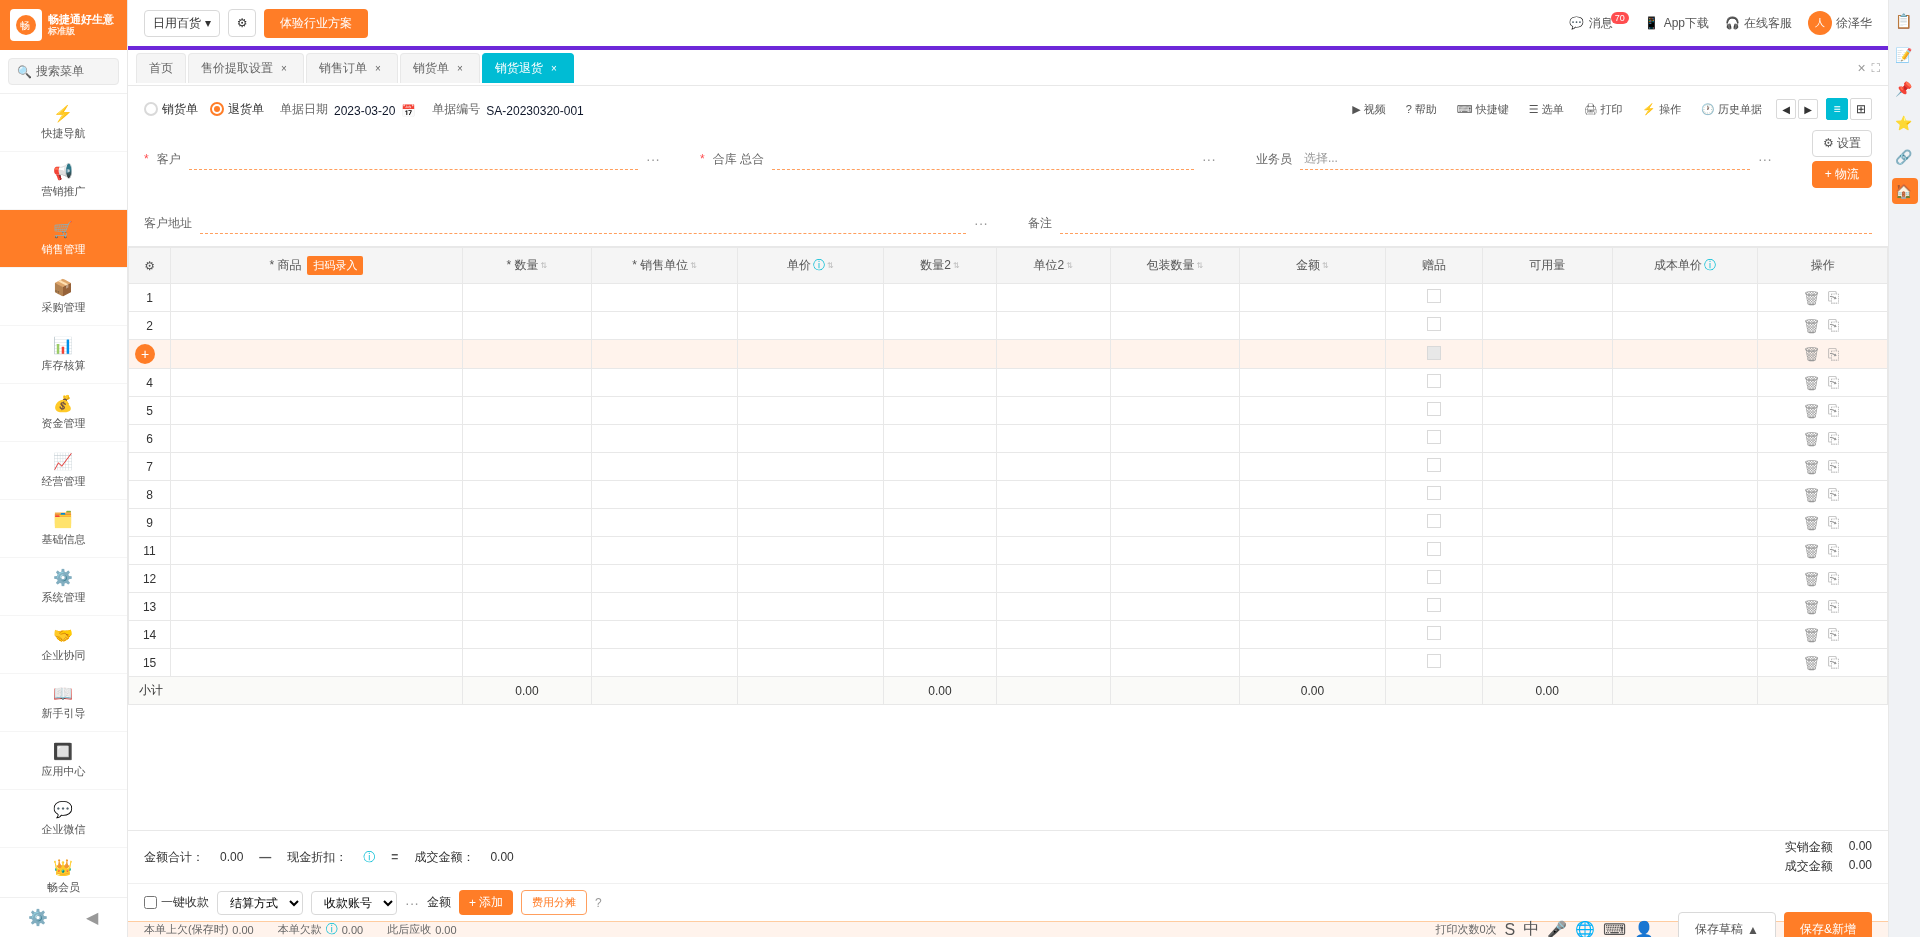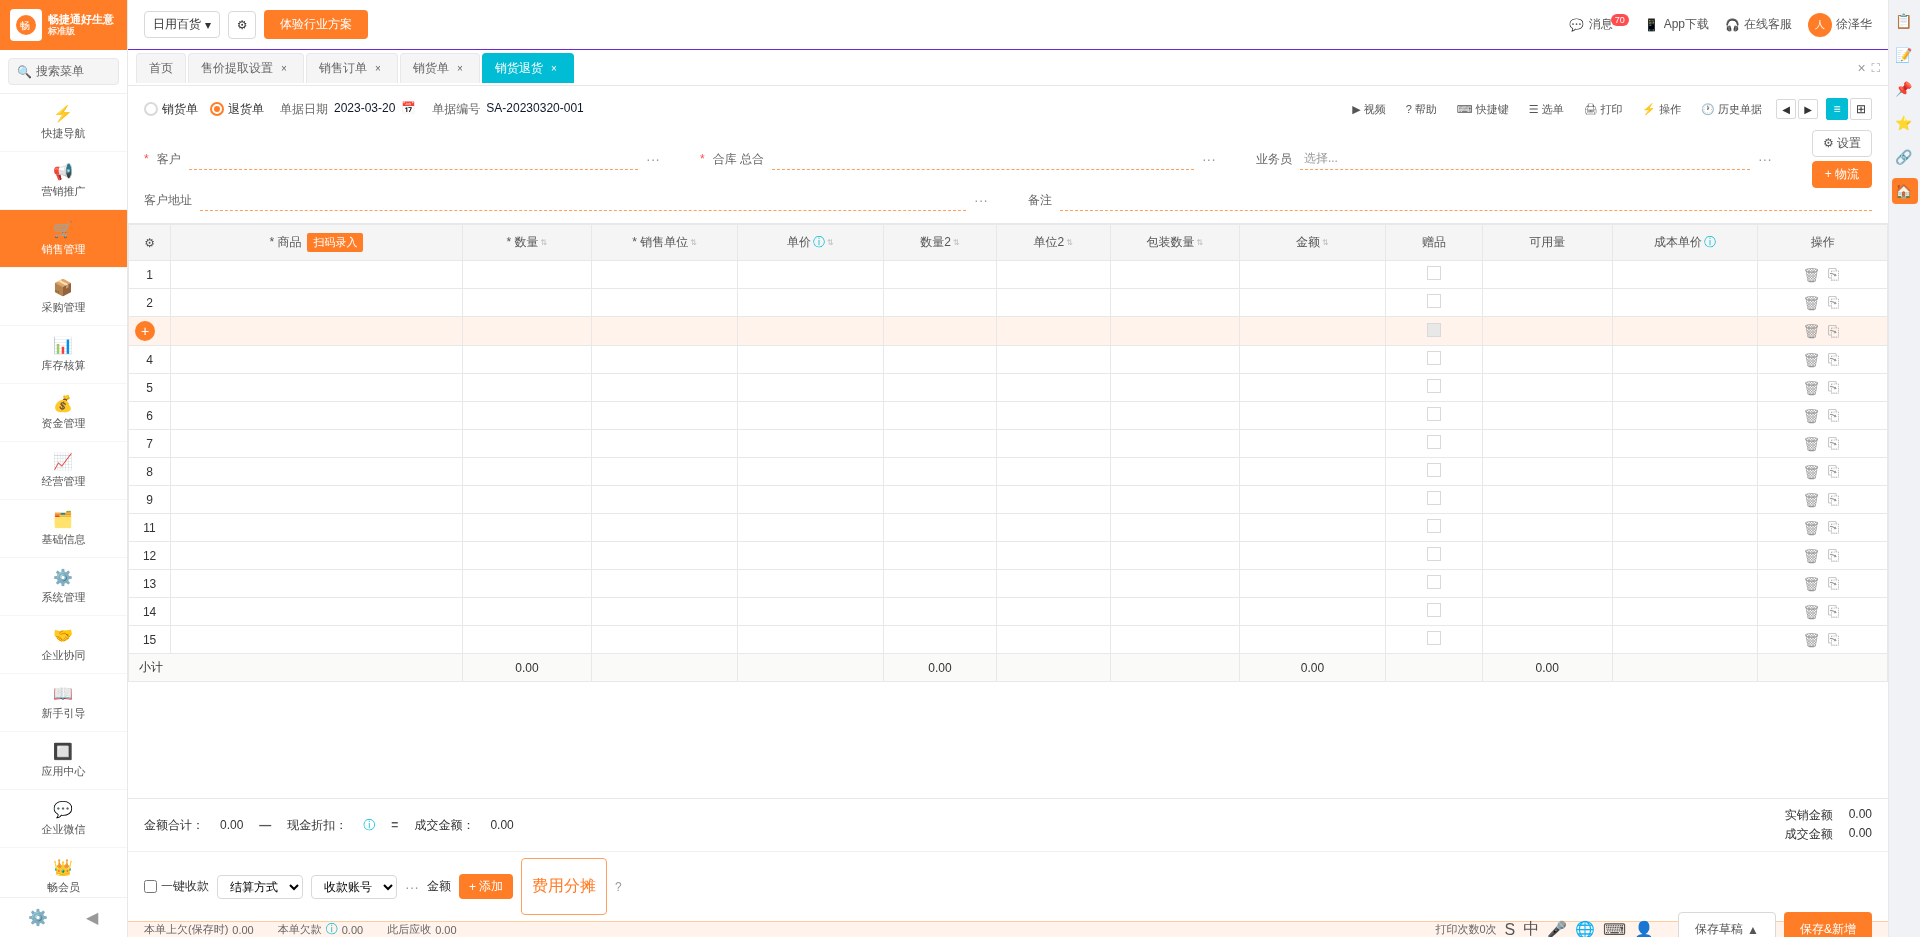--- a/index.html
+++ b/index.html
@@ -19,21 +19,21 @@
     .sidebar-nav { flex: 1; overflow-y: auto; }
     .nav-item { display: flex; flex-direction: column; align-items: center; padding: 10px 4px; cursor: pointer; color: #555; font-size: 11px; border-bottom: 1px solid #f5f5f5; }
     .nav-item.active { background: #ff7d27; color: #fff; }
     .nav-item .nav-icon { font-size: 16px; margin-bottom: 3px; }
     .sidebar-bottom { padding: 10px; display: flex; justify-content: space-around; border-top: 1px solid #f0f0f0; }
 
     
     .main-content { flex: 1; display: flex; flex-direction: column; overflow: hidden; }
 
     
-    .top-bar { height: 50px; background: #fff; display: flex; align-items: center; padding: 0 16px; border-bottom: 1px solid #6d28d9; gap: 16px; }
+    .top-bar { height: 50px; background: #fff; display: flex; align-items: center; padding: 0 16px; border-bottom: 4px solid #6d28d9; gap: 16px; }
     .top-bar-left { display: flex; align-items: center; gap: 8px; }
     .date-selector { display: flex; align-items: center; gap: 4px; border: 1px solid #d9d9d9; border-radius: 4px; padding: 4px 8px; background: #fff; cursor: pointer; font-size: 12px; }
     .settings-btn { width: 28px; height: 28px; border: 1px solid #d9d9d9; border-radius: 4px; display: flex; align-items: center; justify-content: center; cursor: pointer; background: #fff; }
     .experience-btn { background: #ff7d27; color: #fff; border: none; border-radius: 4px; padding: 6px 16px; cursor: pointer; font-size: 12px; }
     .top-bar-right { margin-left: auto; display: flex; align-items: center; gap: 16px; color: #555; font-size: 12px; }
     .top-bar-icon-item { display: flex; align-items: center; gap: 4px; cursor: pointer; }
     .msg-badge { background: #ff4d4f; color: #fff; font-size: 9px; padding: 1px 4px; border-radius: 8px; margin-left: -6px; margin-top: -10px; }
     .user-avatar { width: 24px; height: 24px; background: #ff7d27; border-radius: 50%; display: flex; align-items: center; justify-content: center; color: #fff; font-size: 10px; }
 
     
@@ -44,37 +44,37 @@
     .tab-close-all { margin-left: auto; cursor: pointer; font-size: 14px; color: #999; }
 
     
     .form-area { background: #fff; padding: 12px 16px; border-bottom: 1px solid #e8e8e8; }
     .form-row1 { display: flex; align-items: center; gap: 16px; margin-bottom: 10px; }
     .form-radio-group { display: flex; align-items: center; gap: 12px; }
     .radio-item { display: flex; align-items: center; gap: 4px; cursor: pointer; font-size: 12px; }
     .radio-circle { width: 14px; height: 14px; border-radius: 50%; border: 2px solid #d9d9d9; display: flex; align-items: center; justify-content: center; }
     .radio-circle.checked { border-color: #ff7d27; }
     .radio-dot { width: 6px; height: 6px; background: #ff7d27; border-radius: 50%; }
-    .form-field { display: flex; align-items: flex-start; gap: 6px; font-size: 12px; }
+    .form-field { display: flex; align-items: flex-end; gap: 6px; font-size: 12px; }
     .form-label { color: #666; white-space: nowrap; }
     .form-value { color: #0f172a; font-size: 12px; }
     .toolbar-right { margin-left: auto; display: flex; align-items: center; gap: 8px; }
     .toolbar-btn { display: flex; align-items: center; gap: 3px; font-size: 11px; color: #555; cursor: pointer; padding: 3px 6px; }
     .nav-arrows { display: flex; gap: 2px; }
     .nav-arrow { width: 20px; height: 20px; border: 1px solid #d9d9d9; border-radius: 2px; display: flex; align-items: center; justify-content: center; cursor: pointer; font-size: 10px; }
     .view-toggle { display: flex; gap: 2px; }
     .view-btn { width: 22px; height: 22px; border: 1px solid #d9d9d9; border-radius: 2px; display: flex; align-items: center; justify-content: center; cursor: pointer; font-size: 12px; }
     .view-btn.active { background: #00bcd4; color: #fff; border-color: #00bcd4; }
 
     .form-row2 { display: flex; align-items: center; gap: 40px; }
     .form-field-block { display: flex; align-items: center; gap: 8px; flex: 1; }
     .field-input-line { flex: 1; border-bottom: 1px dashed #ff9f5e; padding: 2px 4px; min-height: 22px; cursor: pointer; }
     .field-dots { color: #999; font-size: 14px; cursor: pointer; }
 
-    .form-row3 { display: flex; align-items: center; gap: 40px; margin-top: 1px; }
+    .form-row3 { display: flex; align-items: center; gap: 40px; margin-top: 24px; }
     .action-btn { padding: 4px 10px; border-radius: 4px; border: 1px solid #d9d9d9; cursor: pointer; font-size: 12px; background: #fff; color: #555; }
     .action-btn.orange { background: #ff7d27; color: #fff; border-color: #ff7d27; }
 
     
     .table-container { flex: 1; overflow: auto; background: #fff; position: relative; }
     .data-table { width: 100%; border-collapse: collapse; table-layout: fixed; }
     .data-table thead tr { background: #f5f5f5; }
     .data-table th { padding: 8px 6px; border: 1px solid #e8e8e8; font-weight: 500; font-size: 12px; color: #555; text-align: center; white-space: nowrap; }
     .data-table td { padding: 4px 6px; border: 1px solid #e8e8e8; font-size: 12px; text-align: center; height: 28px; }
     .data-table tr:nth-child(odd) td { background: #fff; }
@@ -105,21 +105,21 @@
     
     .footer-area { background: #fff; border-top: 1px solid #e8e8e8; }
     .footer-row1 { padding: 8px 16px; display: flex; align-items: center; gap: 16px; font-size: 12px; border-bottom: 1px solid #f0f0f0; }
     .minus-icon { color: #555; font-weight: bold; }
     .equals-icon { color: #555; font-weight: bold; }
     .amount-val { color: #333; font-weight: 500; }
     .footer-row2 { padding: 6px 16px; display: flex; align-items: center; gap: 8px; font-size: 12px; }
     .check-label { display: flex; align-items: center; gap: 4px; cursor: pointer; }
     .select-input { border: 1px solid #d9d9d9; border-radius: 4px; padding: 3px 8px; font-size: 12px; cursor: pointer; background: #fff; }
     .add-btn { background: #ff7d27; color: #fff; border: none; border-radius: 4px; padding: 4px 10px; cursor: pointer; font-size: 12px; display: flex; align-items: center; gap: 3px; }
-    .split-btn { background: #fff; border: 1px solid #ff9f5e; color: #ff7d27; border-radius: 4px; padding: 17px 10px; cursor: pointer; font-size: 16px; }
+    .split-btn { background: #fff; border: 1px solid #ff9f5e; color: #ff7d27; border-radius: 4px; padding: 4px 10px; cursor: pointer; font-size: 11px; }
     .help-icon { color: #999; cursor: pointer; }
     .save-draft-btn { background: #fff; border: 1px solid #d9d9d9; border-radius: 4px; padding: 8px 16px; cursor: pointer; font-size: 12px; color: #555; display: flex; align-items: center; gap: 4px; }
     .save-new-btn { background: #ff7d27; color: #fff; border: none; border-radius: 4px; padding: 8px 16px; cursor: pointer; font-size: 12px; display: flex; align-items: center; gap: 4px; }
 
     
     .right-panel { width: 32px; background: #f0f2f5; border-left: 1px solid #e8e8e8; display: flex; flex-direction: column; align-items: center; padding: 8px 0; gap: 8px; }
     .right-panel-icon { width: 26px; height: 26px; display: flex; align-items: center; justify-content: center; cursor: pointer; color: #999; font-size: 14px; border-radius: 4px; }
     .right-panel-icon.active { background: #ff7d27; color: #fff; }
 
     

